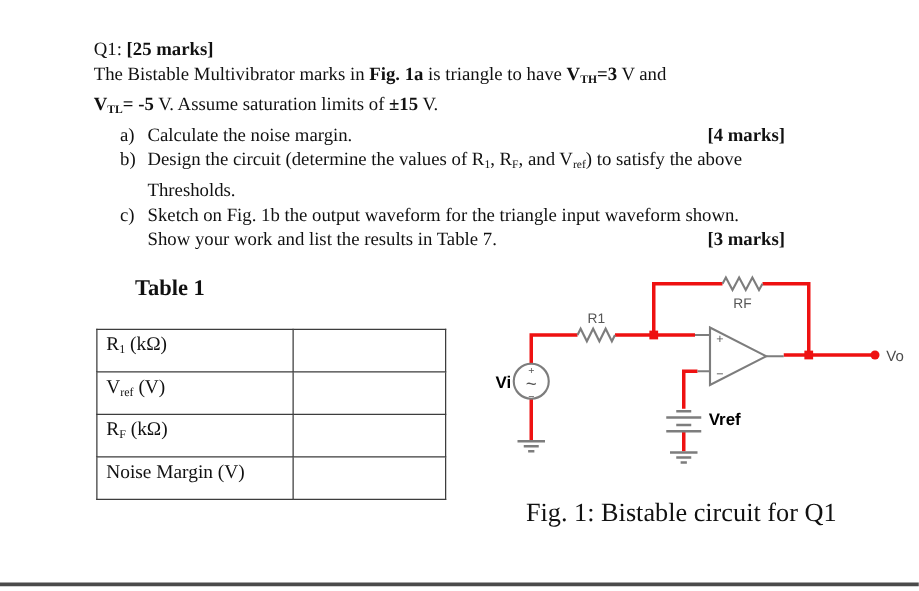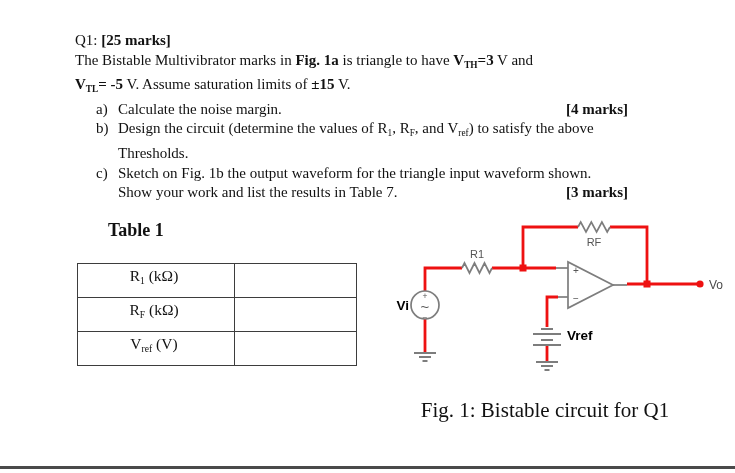--- a/index.html
+++ b/index.html
@@ -24,21 +24,20 @@
   .tcap{
     position:absolute;left:88px;top:220px;font-size:18px;font-weight:bold;margin-left:20px;
   }
   table.t1{
     position:absolute;left:77px;top:263px;border-collapse:collapse;
     font-size:15.5px;table-layout:fixed;
   }
   table.t1 td{
     border:1.4px solid #3d3d3d;height:30px;vertical-align:top;
     padding:3px 11px 0 7px;
-    text-align:center;
   }
   table.t1 td.lab{width:138px;}
   table.t1 td.val{width:103px;}
   
   .circuit{position:absolute;left:388px;top:212px;}
   .figcap{
     position:absolute;left:420px;top:398px;width:250px;text-align:center;
     font-size:21px;
   }
   
@@ -80,25 +79,29 @@
 
 <div class="tcap">Table 1</div>
 
 <table class="t1">
   <tbody>
       <tr>
     <td class="lab"><span>R</span><span class="sub">1</span><span> (kΩ)</span></td>
     <td class="val"></td>
   </tr>
   <tr>
+    <td class="lab"><span>V</span><span class="sub">ref</span><span> (V)</span></td>
+    <td class="val"></td>
+  </tr>
+  <tr>
     <td class="lab"><span>R</span><span class="sub">F</span><span> (kΩ)</span></td>
     <td class="val"></td>
   </tr>
   <tr>
-    <td class="lab"><span>V</span><span class="sub">ref</span><span> (V)</span></td>
+    <td class="lab"><span>Noise Margin (V)</span><span class="sub"></span><span></span></td>
     <td class="val"></td>
   </tr>
 </tbody>
   </table>
 
 <svg class="circuit" width="347" height="180" viewBox="388 212 347 180">
 
   <g stroke="#ee1111" stroke-width="2.8" fill="none">
     <path d="M425,291 V268 H462"></path>
     <path d="M492,268 H556"></path>

